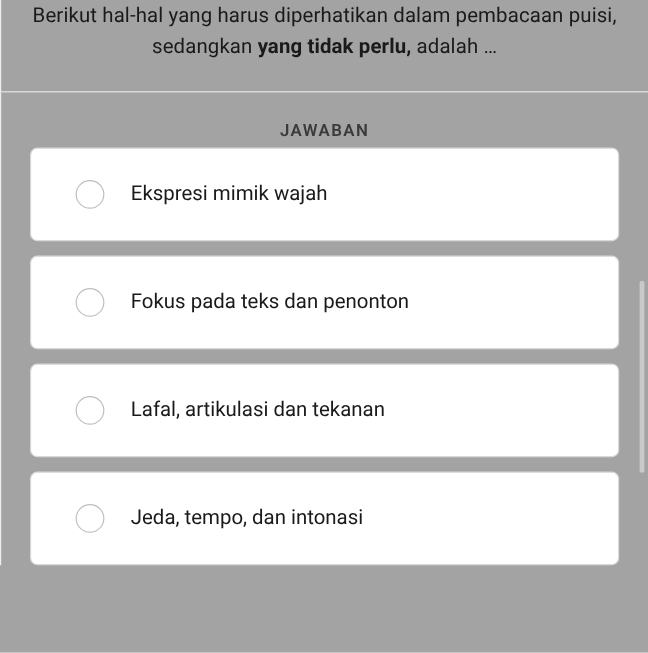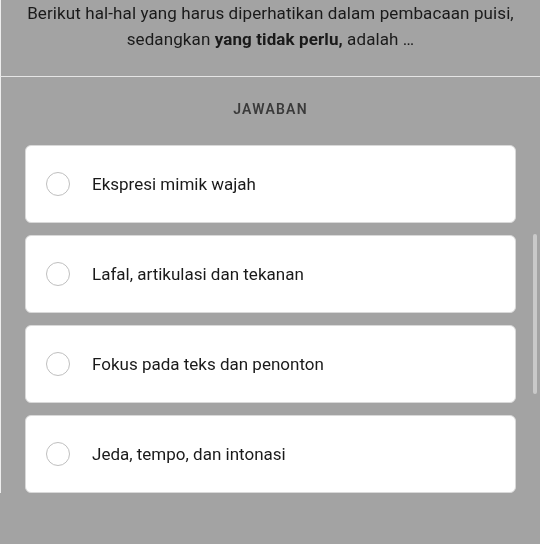--- a/index.html
+++ b/index.html
@@ -32,28 +32,28 @@
   .question-text .bold { font-weight: 700; }
   .answers-block {
     padding: 24px 24px 0 24px;
     border-left: 1px solid #ededed;
   }
   .answers-heading {
     font-size: 14px;
     letter-spacing: 1.2px;
     color: #3a3a3a;
     font-weight: 600;
-    margin-bottom: 28px;
+    margin-bottom: 6px;
   }
   .option {
     display: flex;
     align-items: center;
     border: 1px solid #d9d9d9;
     border-radius: 6px;
-    padding: 26px 20px;
+    padding: 26px 37px;
     margin-bottom: 12px;
     cursor: pointer;
     background: #fff;
   }
   .radio {
     width: 24px;
     height: 24px;
     border: 1px solid #bfbfbf;
     border-radius: 50%;
     flex: 0 0 24px;
@@ -90,26 +90,26 @@
     <div class="answers-heading">JAWABAN</div>
 
     <div class="option">
       <span class="radio"></span>
       <span class="option-label">Ekspresi mimik wajah</span>
     </div>
 
 
     <div class="option">
       <span class="radio"></span>
-      <span class="option-label">Lafal, artikulasi dan tekanan</span>
+      <span class="option-label">Fokus pada teks dan penonton</span>
     </div>
 
     <div class="option">
       <span class="radio"></span>
-      <span class="option-label">Fokus pada teks dan penonton</span>
+      <span class="option-label">Lafal, artikulasi dan tekanan</span>
     </div>
 
     <div class="option">
       <span class="radio"></span>
       <span class="option-label">Jeda, tempo, dan intonasi</span>
     </div>
   </div>
 
   <div class="scroll-track"></div>
 </div>

